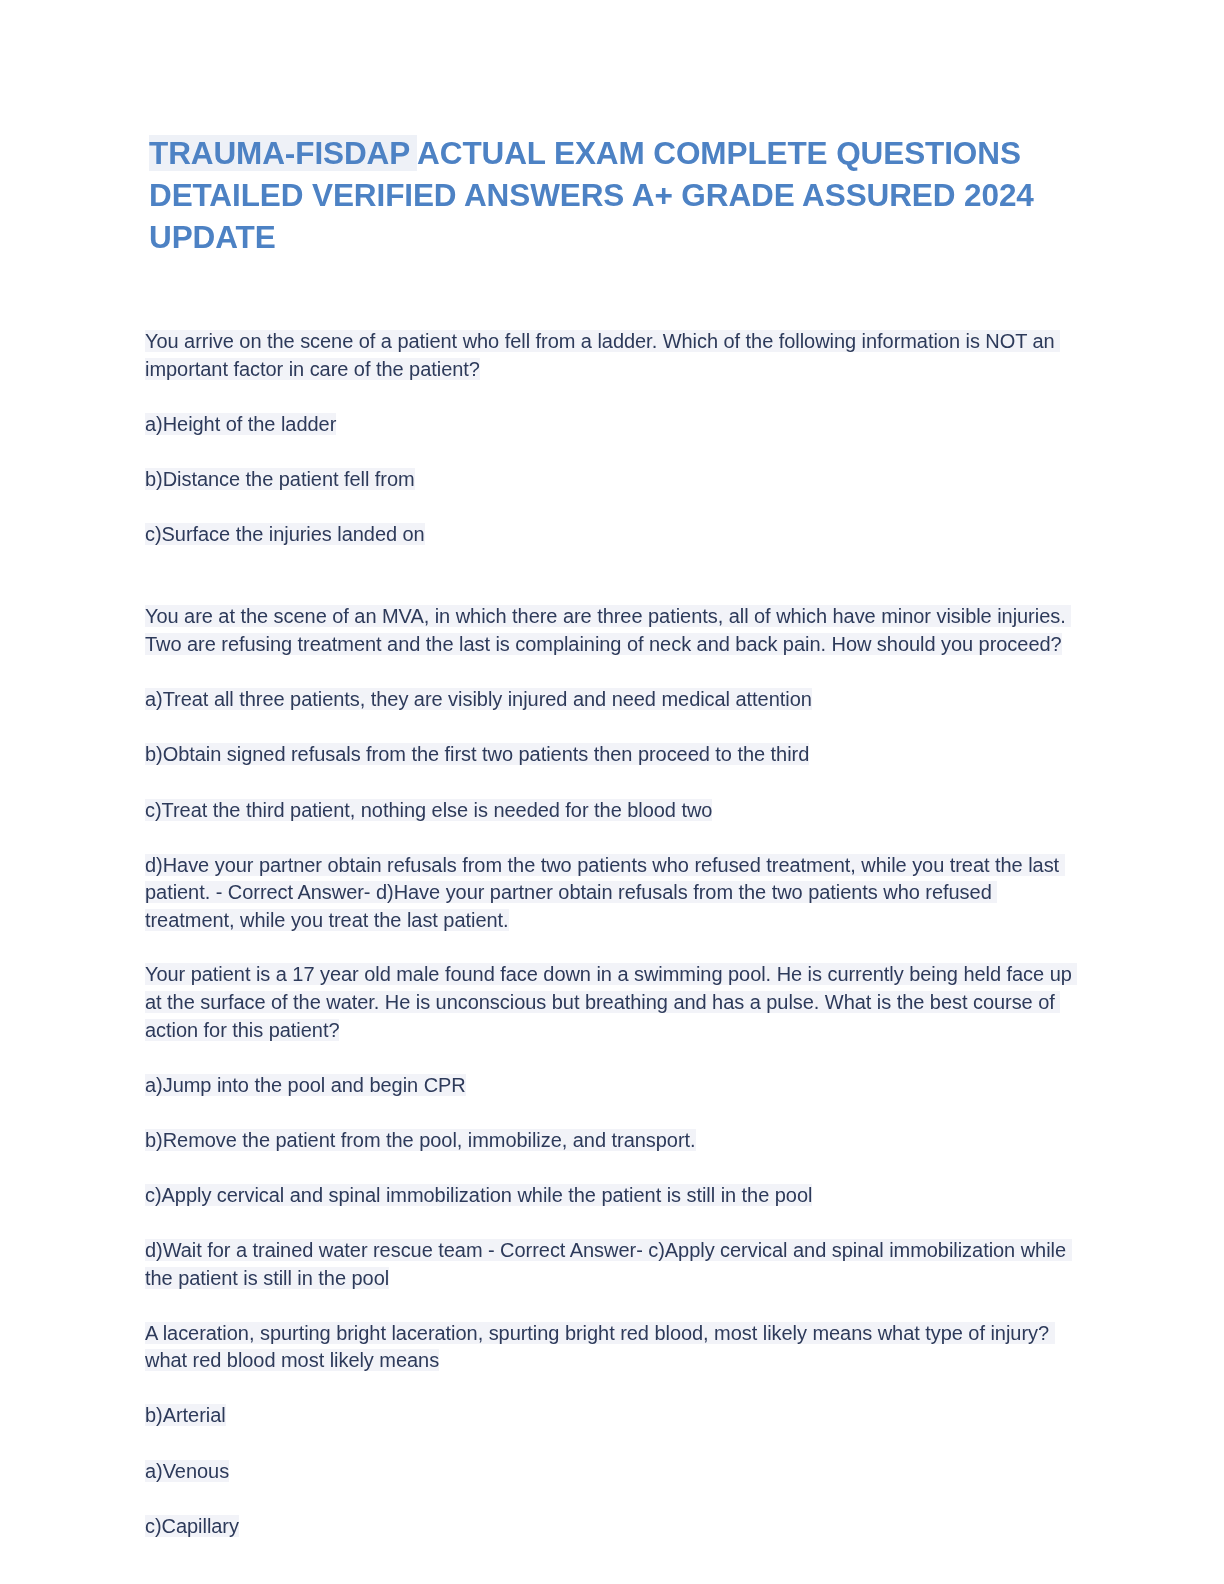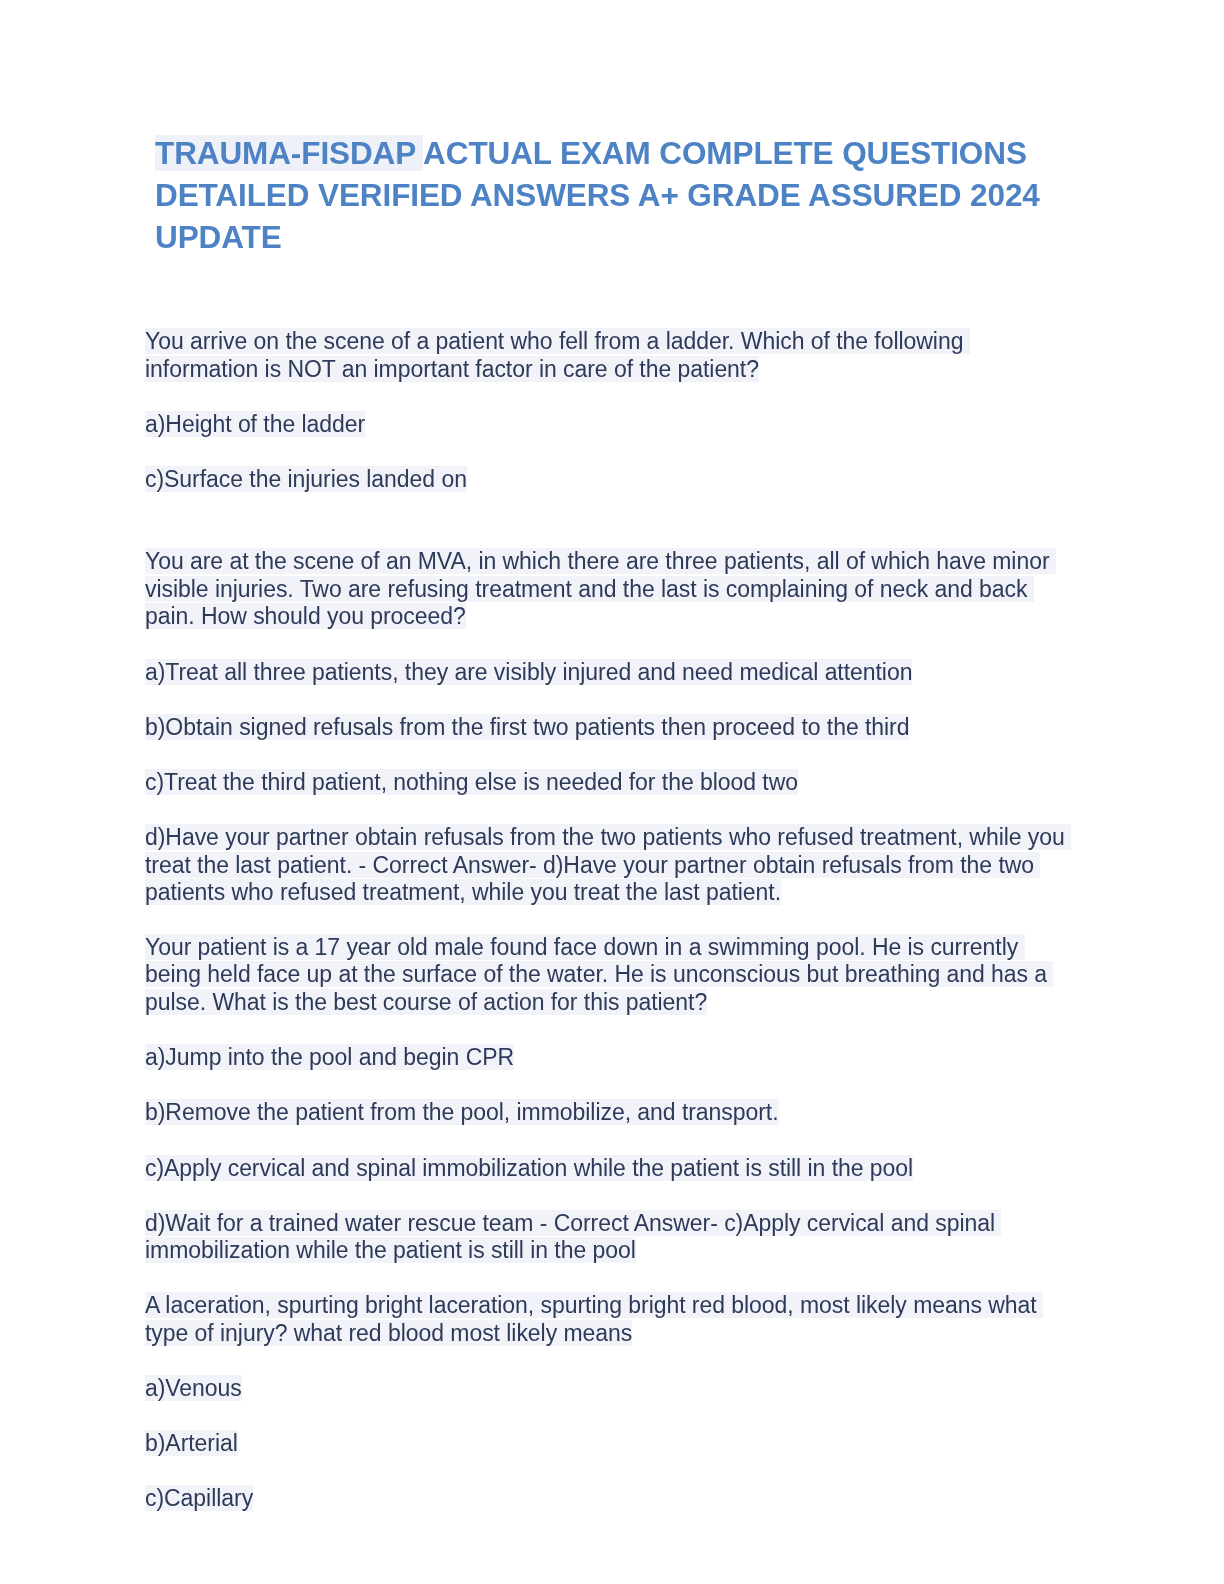--- a/index.html
+++ b/index.html
@@ -28,41 +28,41 @@
 
   #content {
     position: absolute;
     left: 145px;
     top: 132px;
     width: 935px;
   }
 
   
   #doc-title {
-    margin: 0 0 0 10px;
+    margin: 0 0 0 4px;
     padding: 0;
     color: #4d82c4;
     font-family: "Liberation Sans", sans-serif;
     font-weight: bold;
     font-size: 31.5px;
     line-height: 42px;
     letter-spacing: -0.1px;
     width: 900px;
   }
   #doc-title .hl {
     background: #eef1f7;
     box-decoration-break: clone;
     -webkit-box-decoration-break: clone;
   }
 
   
   .block {
     color: #2d3a5a;
     font-family: "Liberation Sans", sans-serif;
-    font-size: 23px;
+    font-size: 20px;
     line-height: 27.6px;
     letter-spacing: -0.05px;
     width: 935px;
     white-space: pre-wrap;
   }
   .block .hl {
     background: #f2f3f8;
     box-decoration-break: clone;
     -webkit-box-decoration-break: clone;
   }
@@ -79,33 +79,34 @@
 <div id="page">
   <div id="content">
 
     <h1 id="doc-title">
       <span class="hl">TRAUMA-FISDAP </span><span>ACTUAL EXAM COMPLETE QUESTIONS DETAILED VERIFIED ANSWERS A+ GRADE ASSURED 2024 UPDATE</span>
     </h1>
 
     <div id="body-blocks">
         <div class="block"><span class="line"><span class="hl">You arrive on the scene of a patient who fell from a ladder. Which of the following information is NOT an important factor in care of the patient?</span></span>
 <span class="line"><span class="hl">a)Height of the ladder</span></span>
+<span class="line"><span class="hl">b)Distance the patient fell from</span></span>
 <span class="line"><span class="hl">c)Surface the injuries landed on</span></span>
 </div>
         <div class="block"><span class="line"><span class="hl">You are at the scene of an MVA, in which there are three patients, all of which have minor visible injuries. Two are refusing treatment and the last is complaining of neck and back pain. How should you proceed?</span></span>
 <span class="line"><span class="hl">a)Treat all three patients, they are visibly injured and need medical attention</span></span>
 <span class="line"><span class="hl">b)Obtain signed refusals from the first two patients then proceed to the third</span></span>
 <span class="line"><span class="hl">c)Treat the third patient, nothing else is needed for the blood two</span></span>
 <span class="line"><span class="hl">d)Have your partner obtain refusals from the two patients who refused treatment, while you treat the last patient. - Correct Answer- d)Have your partner obtain refusals from the two patients who refused treatment, while you treat the last patient.</span></span></div>
         <div class="block"><span class="line"><span class="hl">Your patient is a 17 year old male found face down in a swimming pool. He is currently being held face up at the surface of the water. He is unconscious but breathing and has a pulse. What is the best course of action for this patient?</span></span>
 <span class="line"><span class="hl">a)Jump into the pool and begin CPR</span></span>
 <span class="line"><span class="hl">b)Remove the patient from the pool, immobilize, and transport.</span></span>
 <span class="line"><span class="hl">c)Apply cervical and spinal immobilization while the patient is still in the pool</span></span>
 <span class="line"><span class="hl">d)Wait for a trained water rescue team - Correct Answer- c)Apply cervical and spinal immobilization while the patient is still in the pool</span></span></div>
         <div class="block"><span class="line"><span class="hl">A laceration, spurting bright laceration, spurting bright red blood, most likely means what type of injury? what red blood most likely means</span></span>
+<span class="line"><span class="hl">b)Arterial</span></span>
 <span class="line"><span class="hl">a)Venous</span></span>
-<span class="line"><span class="hl">b)Arterial</span></span>
 <span class="line"><span class="hl">c)Capillary</span></span>
 </div>
       </div>
 
   </div>
 </div>
 
 </body></html>

